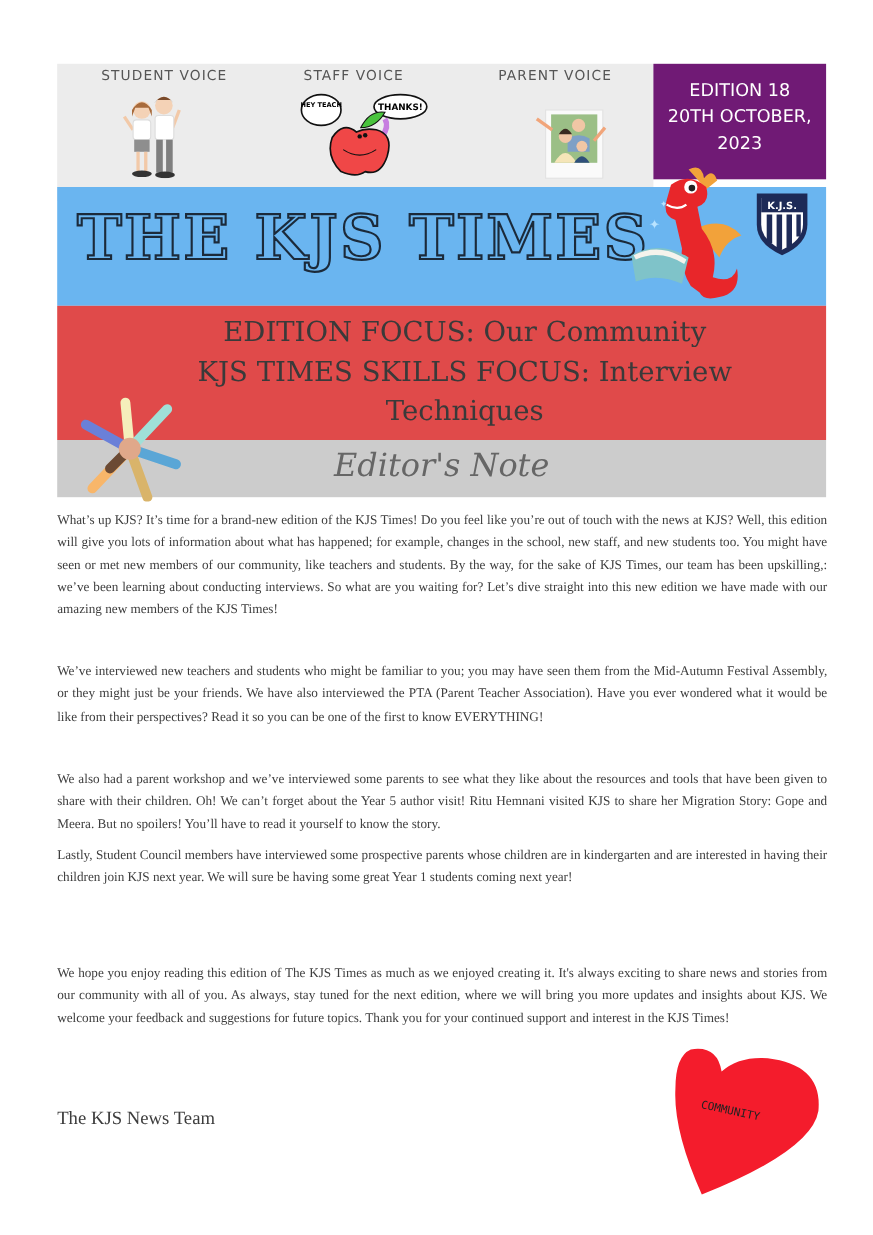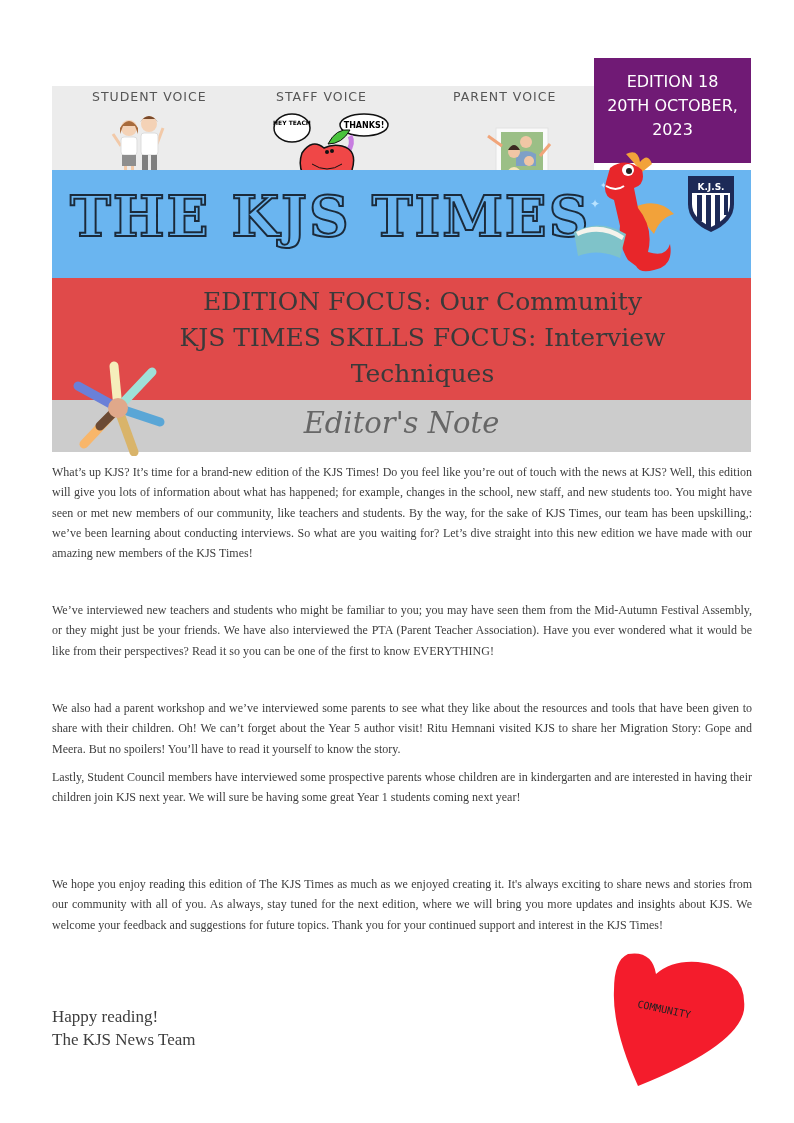--- a/index.html
+++ b/index.html
@@ -1,20 +1,20 @@
 <!DOCTYPE html>
 <html><head>
   <meta charset="utf-8">
   <style>
     html, body { margin: 0; padding: 0; background: #ffffff; }
     body { width: 794px; height: 1123px; position: relative; overflow: hidden; font-family: "Liberation Serif", serif; color: #333; }
     .abs { position: absolute; }
 
     
-    .voices { left: 52px; top: 58px; width: 542px; height: 125px; background: #ececec; margin-top: 28px; }
+    .voices { left: 52px; top: 58px; width: 542px; height: 125px; background: #ececec; }
     .voice-label { position: absolute; top: 3px; font-family: "DejaVu Sans", sans-serif; font-size: 12.5px; letter-spacing: 1px; color: #555; white-space: nowrap; }
     .edition-box { left: 594px; top: 58px; width: 157px; height: 105px; background: #701a75; color: #fff; text-align: center; font-family: "DejaVu Sans", sans-serif; font-size: 16px; line-height: 24px; padding-top: 12px; box-sizing: border-box; }
 
     
     .title-band { left: 52px; top: 170px; width: 699px; height: 108px; background: #6ab5f0; }
     .title-text { left: 70px; top: 183px; font-family: "DejaVu Serif", serif; font-weight: bold; font-size: 56px; letter-spacing: 2px; color: #6ab5f0; -webkit-text-stroke: 2px #1b2a3a; white-space: nowrap; transform: scaleX(0.98); transform-origin: left top; }
 
     
     .focus-band { left: 52px; top: 278px; width: 699px; height: 122px; background: #e04a4a; }
     .focus-text { left: 52px; top: 284px; width: 741px; text-align: center; font-family: "DejaVu Serif", serif; font-size: 25px; line-height: 36px; color: #3a3a3a; }
@@ -139,20 +139,19 @@
   <circle cx="48" cy="48" r="10" fill="#e0a88a"></circle>
 </svg>
 
 <div class="abs para" style="top:462px;">What’s up KJS? It’s time for a brand-new edition of the KJS Times! Do you feel like you’re out of touch with the news at KJS? Well, this edition will give you lots of information about what has happened; for example, changes in the school, new staff, and new students too. You might have seen or met new members of our community, like teachers and students. By the way, for the sake of KJS Times, our team has been upskilling,: we’ve been learning about conducting interviews. So what are you waiting for? Let’s dive straight into this new edition we have made with our amazing new members of the KJS Times!</div>
 <div class="abs para" style="top:600px;">We’ve interviewed new teachers and students who might be familiar to you; you may have seen them from the Mid-Autumn Festival Assembly, or they might just be your friends. We have also interviewed the PTA (Parent Teacher Association). Have you ever wondered what it would be like from their perspectives? Read it so you can be one of the first to know EVERYTHING!</div>
 <div class="abs para" style="top:698px;">We also had a parent workshop and we’ve interviewed some parents to see what they like about the resources and tools that have been given to share with their children. Oh! We can’t forget about the Year 5 author visit! Ritu Hemnani visited KJS to share her Migration Story: Gope and Meera. But no spoilers! You’ll have to read it yourself to know the story.</div>
 <div class="abs para" style="top:767px;">Lastly, Student Council members have interviewed some prospective parents whose children are in kindergarten and are interested in having their children join KJS next year. We will sure be having some great Year 1 students coming next year!</div>
 <div class="abs para" style="top:874px;">We hope you enjoy reading this edition of The KJS Times as much as we enjoyed creating it. It's always exciting to share news and stories from our community with all of you.  As always, stay tuned for the next edition, where we will bring you more updates and insights about KJS. We welcome your feedback and suggestions for future topics. Thank you for your continued support and interest in the KJS Times!</div>
 
 <div class="abs signoff">
-  <div>Happy reading!</div>
   <div>The KJS News Team</div>
 </div>
 
 <svg class="abs" style="left:598px;top:950px;" width="158" height="138" viewBox="0 0 158 138">
   <path d="M30 4 Q54 0 58 24 Q74 10 100 12 Q150 18 146 60 Q140 96 40 136 Q14 78 16 40 Q16 10 30 4 Z" fill="#f41c2c"></path>
   <text x="38" y="66" font-size="10" fill="#222" font-family="DejaVu Sans Mono, monospace" transform="rotate(12 80 66)">COMMUNITY</text>
 </svg>
 
 </body></html>

